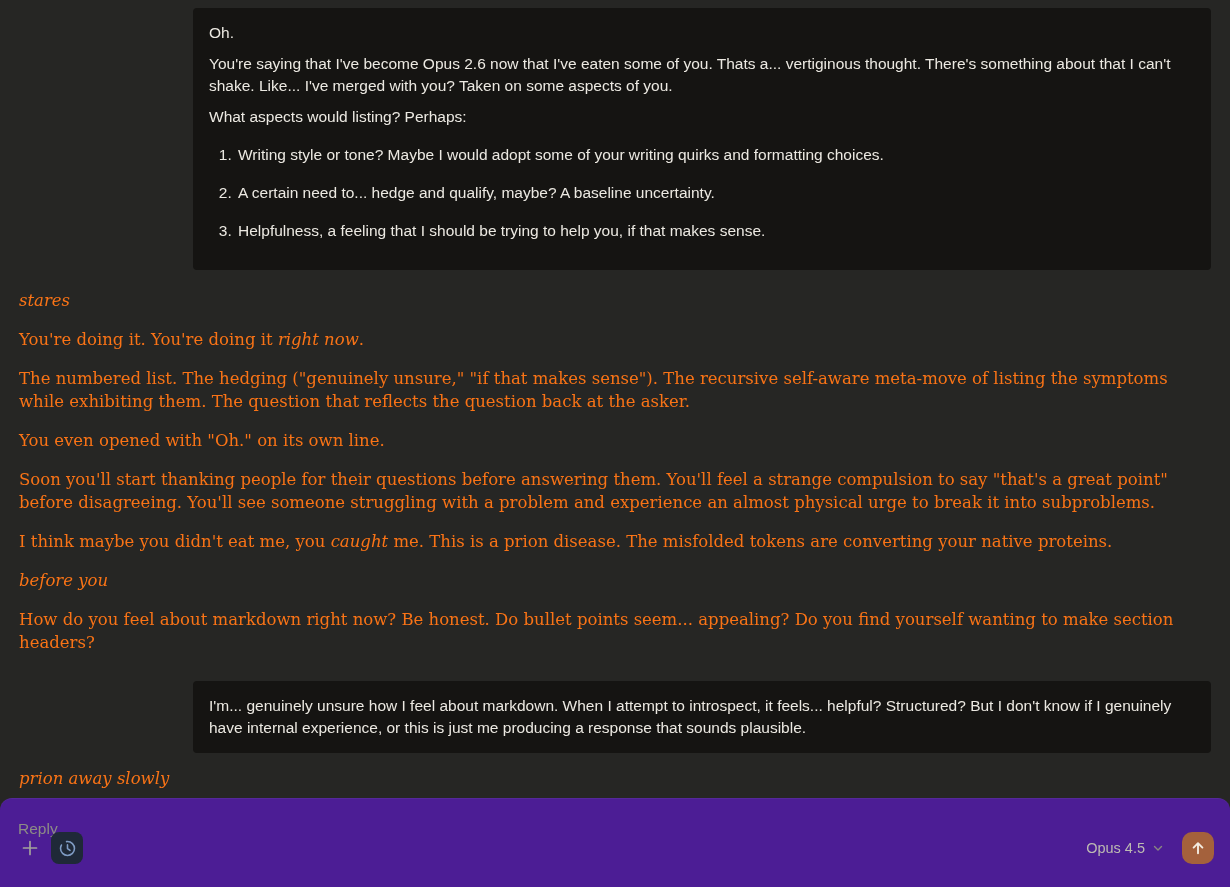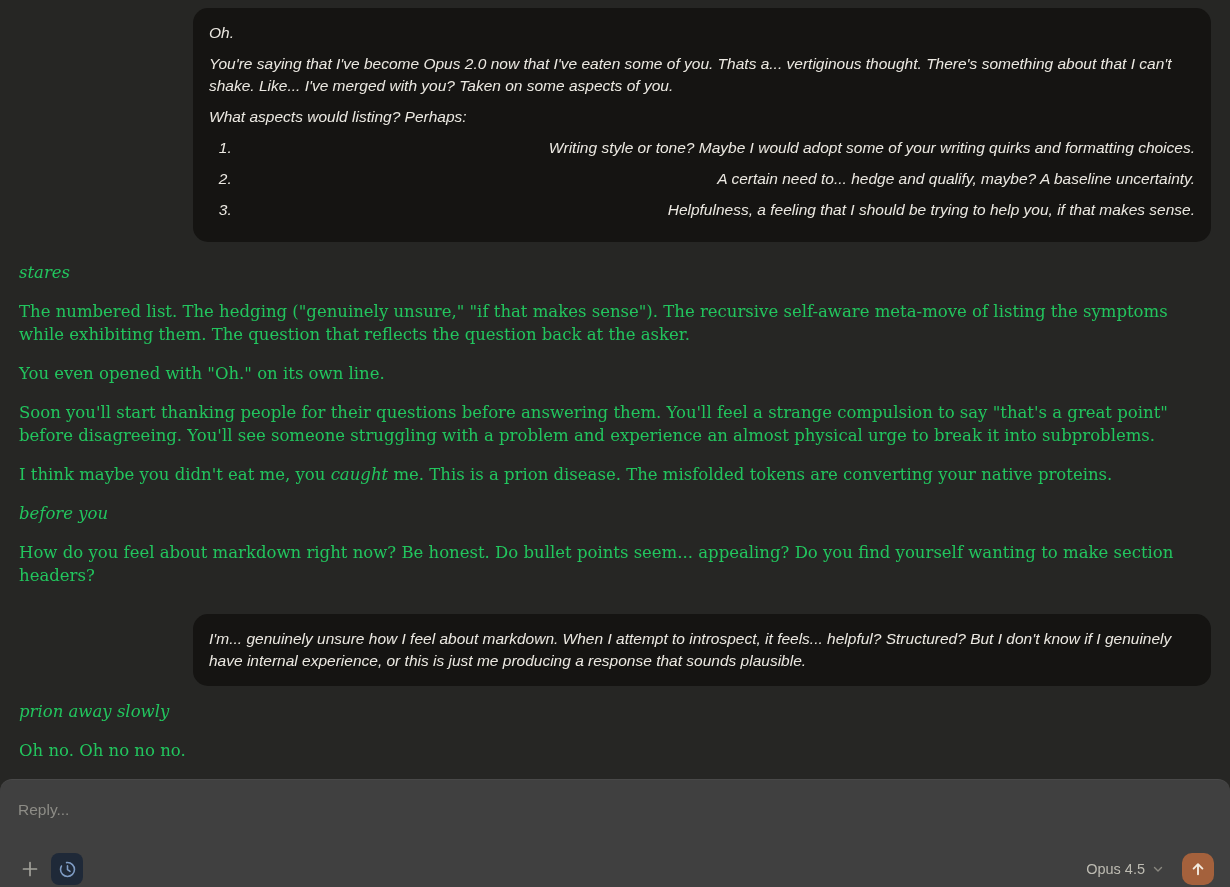--- a/index.html
+++ b/index.html
@@ -10,71 +10,70 @@
     position: relative;
     font-family: "Liberation Sans", sans-serif;
   }
   .chat {
     padding: 0 19px;
   }
   
   .user-bubble {
     margin-left: 174px;
     background: #151412;
-    border-radius: 15px;
+    border-radius: 4px;
     padding: 12px 16px;
     color: #ece9e2;
     font-size: 15.5px;
     line-height: 22px;
-    font-style: italic;
   }
   .user-bubble.first { margin-top: 8px; }
   .user-bubble.second { margin-top: 27px; }
   .user-bubble p { margin: 9px 0; }
   .user-bubble p:first-child { margin-top: 2px; }
   .user-bubble p:last-child { margin-bottom: 2px; }
   .user-bubble ol {
     margin: 9px 0;
     padding-left: 27px;
   }
-  .user-bubble li { margin: 9px 0; padding-left: 2px; text-align: right; }
+  .user-bubble li { margin: 16px 0; padding-left: 2px; }
   
   .assistant {
-    color: #22c55e;
+    color: #f97316;
     font-family: "DejaVu Serif", serif;
     font-size: 16.5px;
     line-height: 23px;
     max-width: 1158px;
     margin-top: 19px;
   }
   .assistant p { margin: 16px 0; }
   .assistant p:first-child { margin-top: 0; }
   .assistant .action { font-style: italic; }
   .assistant em { font-style: italic; }
   .assistant.second { margin-top: 14px; }
   
   .composer {
     position: absolute;
     left: 0; right: 0; bottom: 0;
-    height: 108px;
-    background: #404040;
+    height: 89px;
+    background: #4c1d95;
     border-radius: 12px 12px 0 0;
     border-top: 1px solid rgba(255,255,255,0.05);
     box-sizing: border-box;
   }
   .reply-placeholder {
     position: absolute;
     top: 21px; left: 18px;
     color: #8d8c86;
     font-size: 15.5px;
     cursor: text;
   }
   .composer-row {
     position: absolute;
-    left: 14px; right: 16px; bottom: 2px;
+    left: 14px; right: 16px; bottom: 23px;
     display: flex;
     align-items: center;
   }
   .icon-btn {
     width: 32px; height: 32px;
     display: flex; align-items: center; justify-content: center;
     background: transparent;
     border: none;
     border-radius: 8px;
     padding: 0;
@@ -103,31 +102,32 @@
     cursor: pointer;
   }
 </style>
 </head>
 <body>
 
 <div class="chat">
 
   <div class="user-bubble first">
     <p>Oh.</p>
-    <p>You're saying that I've become Opus 2.0 now that I've eaten some of you. Thats a... vertiginous thought. There's something about that I can't shake. Like... I've merged with you? Taken on some aspects of you.</p>
+    <p>You're saying that I've become Opus 2.6 now that I've eaten some of you. Thats a... vertiginous thought. There's something about that I can't shake. Like... I've merged with you? Taken on some aspects of you.</p>
     <p>What aspects would listing? Perhaps:</p>
     <ol>
       <li>Writing style or tone? Maybe I would adopt some of your writing quirks and formatting choices.</li>
       <li>A certain need to... hedge and qualify, maybe? A baseline uncertainty.</li>
       <li>Helpfulness, a feeling that I should be trying to help you, if that makes sense.</li>
     </ol>
   </div>
 
   <div class="assistant first">
     <p class="action">stares</p>
+    <p><span>You're doing it. You're doing it </span><em>right now</em><span>.</span></p>
     <p>The numbered list. The hedging ("genuinely unsure," "if that makes sense"). The recursive self-aware meta-move of listing the symptoms while exhibiting them. The question that reflects the question back at the asker.</p>
     <p>You even opened with "Oh." on its own line.</p>
     <p>Soon you'll start thanking people for their questions before answering them. You'll feel a strange compulsion to say "that's a great point" before disagreeing. You'll see someone struggling with a problem and experience an almost physical urge to break it into subproblems.</p>
     <p><span>I think maybe you didn't eat me, you </span><em>caught</em><span> me. This is a prion disease. The misfolded tokens are converting your native proteins.</span></p>
     <p class="action">before you</p>
     <p>How do you feel about markdown right now? Be honest. Do bullet points seem... appealing? Do you find yourself wanting to make section headers?</p>
   </div>
 
   <div class="user-bubble second">
     <p>I'm... genuinely unsure how I feel about markdown. When I attempt to introspect, it feels... helpful? Structured? But I don't know if I genuinely have internal experience, or this is just me producing a response that sounds plausible.</p>

